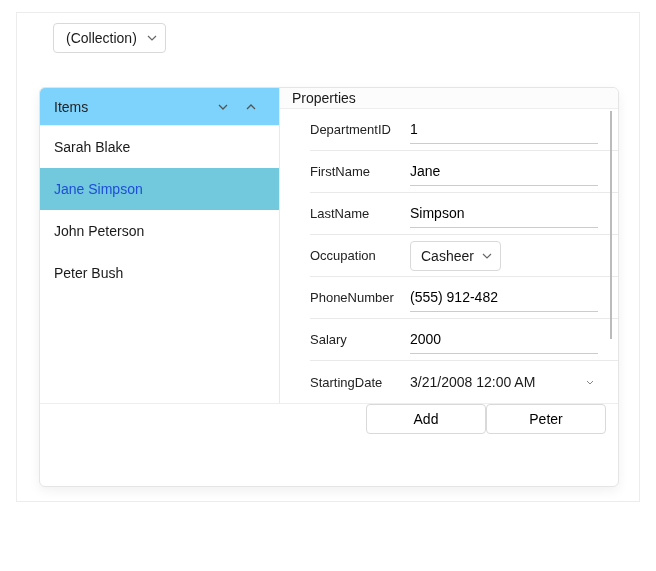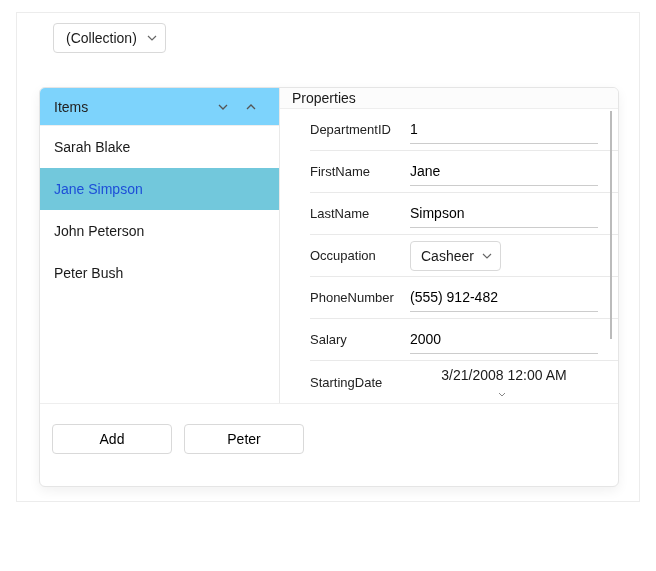--- a/index.html
+++ b/index.html
@@ -168,39 +168,38 @@
       font-size: 12px;
     }
     .date-input {
       width: 100%;
       display: flex;
       align-items: center;
       justify-content: space-between;
       height: 30px;
       font-size: 14px;
       cursor: pointer;
-      flex-direction: column;
     }
     .date-input .chevron {
       color: #888;
       font-size: 11px;
       margin-right: 4px;
     }
     .scroll-indicator {
       position: absolute;
       right: 6px;
       top: 2px;
       width: 2px;
       height: 228px;
       background: #bbb;
     }
     .footer {
       display: flex;
-      gap: 12px;
-      padding: 20px 12px;
+      justify-content: flex-end;
+      padding: 0 12px;
       border-top: 1px solid #eee;
     }
     .footer-btn {
       width: 120px;
       height: 30px;
       border: 1px solid #d9d9d9;
       border-radius: 4px;
       background: #fff;
       font-family: inherit;
       font-size: 14px;

